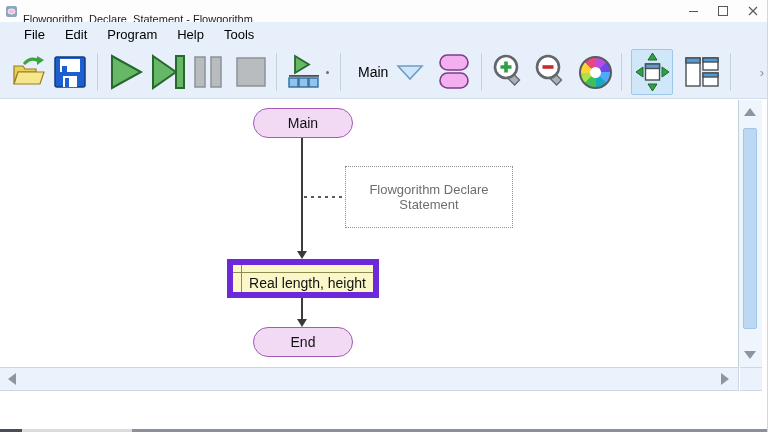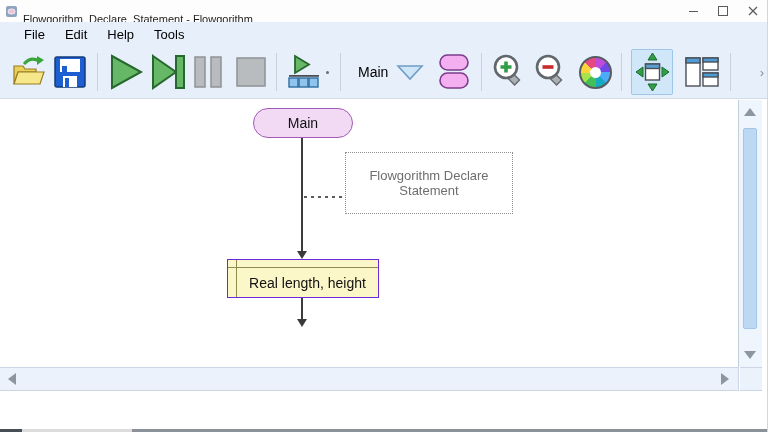--- a/index.html
+++ b/index.html
@@ -28,22 +28,22 @@
   .wheel{width:33px;height:33px;border-radius:50%;border:2px solid #565b60;box-sizing:border-box;position:relative;
     background:conic-gradient(#be4bdb 0 45deg,#7048e8 45deg 90deg,#4dabf7 90deg 135deg,#15aabf 135deg 180deg,#40c057 180deg 225deg,#a9e34b 225deg 270deg,#ffd43b 270deg 315deg,#e64980 315deg 360deg);}
   .wheel::after{content:"";position:absolute;left:9px;top:9px;width:11px;height:11px;background:#fff;border-radius:50%;}
   .overflow{font-size:13px;color:#8a9098;margin-left:auto;margin-right:4px;}
   
   .canvas{position:absolute;top:100px;left:0;width:738px;height:267px;background:#ffffff;}
   .shape-terminal{position:absolute;width:100px;height:30px;border-radius:15px;background:#f2daf5;border:1px solid #a35bb5;box-sizing:border-box;display:flex;align-items:center;justify-content:center;font-size:14px;color:#111;}
   .flow-line{position:absolute;width:2px;background:#3c3c3c;}
   .arrow-head{position:absolute;width:0;height:0;border-left:5px solid transparent;border-right:5px solid transparent;border-top:8px solid #3a3a3a;}
   .dotted-connector{position:absolute;height:2px;background:repeating-linear-gradient(90deg,#5a5a5a 0 3px,transparent 3px 7px);}
-  .comment-box{position:absolute;left:345px;top:52px;width:168px;height:62px;border:1px dotted #8f8f8f;box-sizing:border-box;display:flex;flex-direction:column;align-items:center;justify-content:center;font-size:13px;line-height:15px;color:#6e6e6e;text-align:center;background:#fff;}
-  .declare-box{position:absolute;left:227px;top:159px;width:152px;height:39px;background:#fbf7c9;border:1px solid #6d28d9;box-sizing:border-box;}
+  .comment-box{position:absolute;left:345px;top:66px;width:168px;height:62px;border:1px dotted #8f8f8f;box-sizing:border-box;display:flex;flex-direction:column;align-items:center;justify-content:center;font-size:13px;line-height:15px;color:#6e6e6e;text-align:center;background:#fff;}
+  .declare-box{position:absolute;left:227px;top:159px;width:152px;height:39px;background:#fbf7c9;border:6px solid #6d28d9;box-sizing:border-box;}
   .declare-vline{position:absolute;left:8px;top:0;bottom:0;width:1px;background:#8f8c50;}
   .declare-hline{position:absolute;left:0;right:0;top:7px;height:1px;background:#8f8c50;}
   .declare-text{position:absolute;left:9px;top:8px;right:0;bottom:0;display:flex;align-items:center;justify-content:center;font-size:14px;color:#111;}
   
   .vscroll{position:absolute;top:100px;left:738px;width:24px;height:267px;background:#eef5fd;border-left:1px solid #c3cedb;box-sizing:border-box;}
   .vthumb{position:absolute;left:4px;top:28px;width:14px;height:201px;background:#bcd8f3;border:1px solid #a2c5e8;border-radius:2px;box-sizing:border-box;}
   .tri-up{width:0;height:0;border-left:6px solid transparent;border-right:6px solid transparent;border-bottom:8px solid #8c95a0;position:absolute;left:5px;top:8px;}
   .tri-down{width:0;height:0;border-left:6px solid transparent;border-right:6px solid transparent;border-top:8px solid #8c95a0;position:absolute;left:5px;bottom:8px;}
   .hscroll{position:absolute;top:367px;left:0;width:739px;height:24px;background:#ebf2fb;border-top:1px solid #ccd6e4;border-bottom:1px solid #ccd6e4;border-right:1px solid #ccd6e4;box-sizing:border-box;}
   .hcorner{position:absolute;top:367px;left:740px;width:22px;height:24px;background:#ebf2fb;border-top:1px solid #ccd6e4;border-bottom:1px solid #ccd6e4;box-sizing:border-box;}
@@ -82,20 +82,21 @@
         <svg width="10" height="10" viewBox="0 0 10 10">
           <path d="M1 1 L9 9 M9 1 L1 9" stroke="#5a5a5a" stroke-width="1.2"></path>
         </svg>
       </div>
     </div>
   </div>
 
   <div class="menubar">
     <span class="menu-item">File</span>
     <span class="menu-item">Edit</span>
+    <span class="menu-item">Program</span>
     <span class="menu-item">Help</span>
     <span class="menu-item">Tools</span>
   </div>
 
   <div class="toolbar">
 
     <div class="tbtn">
       <svg width="38" height="38" viewBox="0 0 38 38">
         <path d="M14 11 q7 -8 15 -3" stroke="#3aa53a" stroke-width="3" fill="none"></path>
         <path d="M27 3 l7 4 -7 5 z" fill="#3aa53a"></path>
@@ -240,20 +241,23 @@
 
     <div class="declare-box">
       <div class="declare-vline"></div>
       <div class="declare-hline"></div>
       <div class="declare-text">Real length, height</div>
     </div>
 
     <div class="flow-line" style="left:301px;top:198px;height:21px;"></div>
     <div class="arrow-head" style="left:297px;top:219px;"></div>
 
+    <div class="shape-terminal" style="left:253px;top:227px;">
+      <span>End</span>
+    </div>
   </div>
 
   <div class="vscroll">
     <div class="tri-up"></div>
     <div class="vthumb"></div>
     <div class="tri-down"></div>
   </div>
 
   <div class="hscroll">
     <div class="tri-left"></div>

